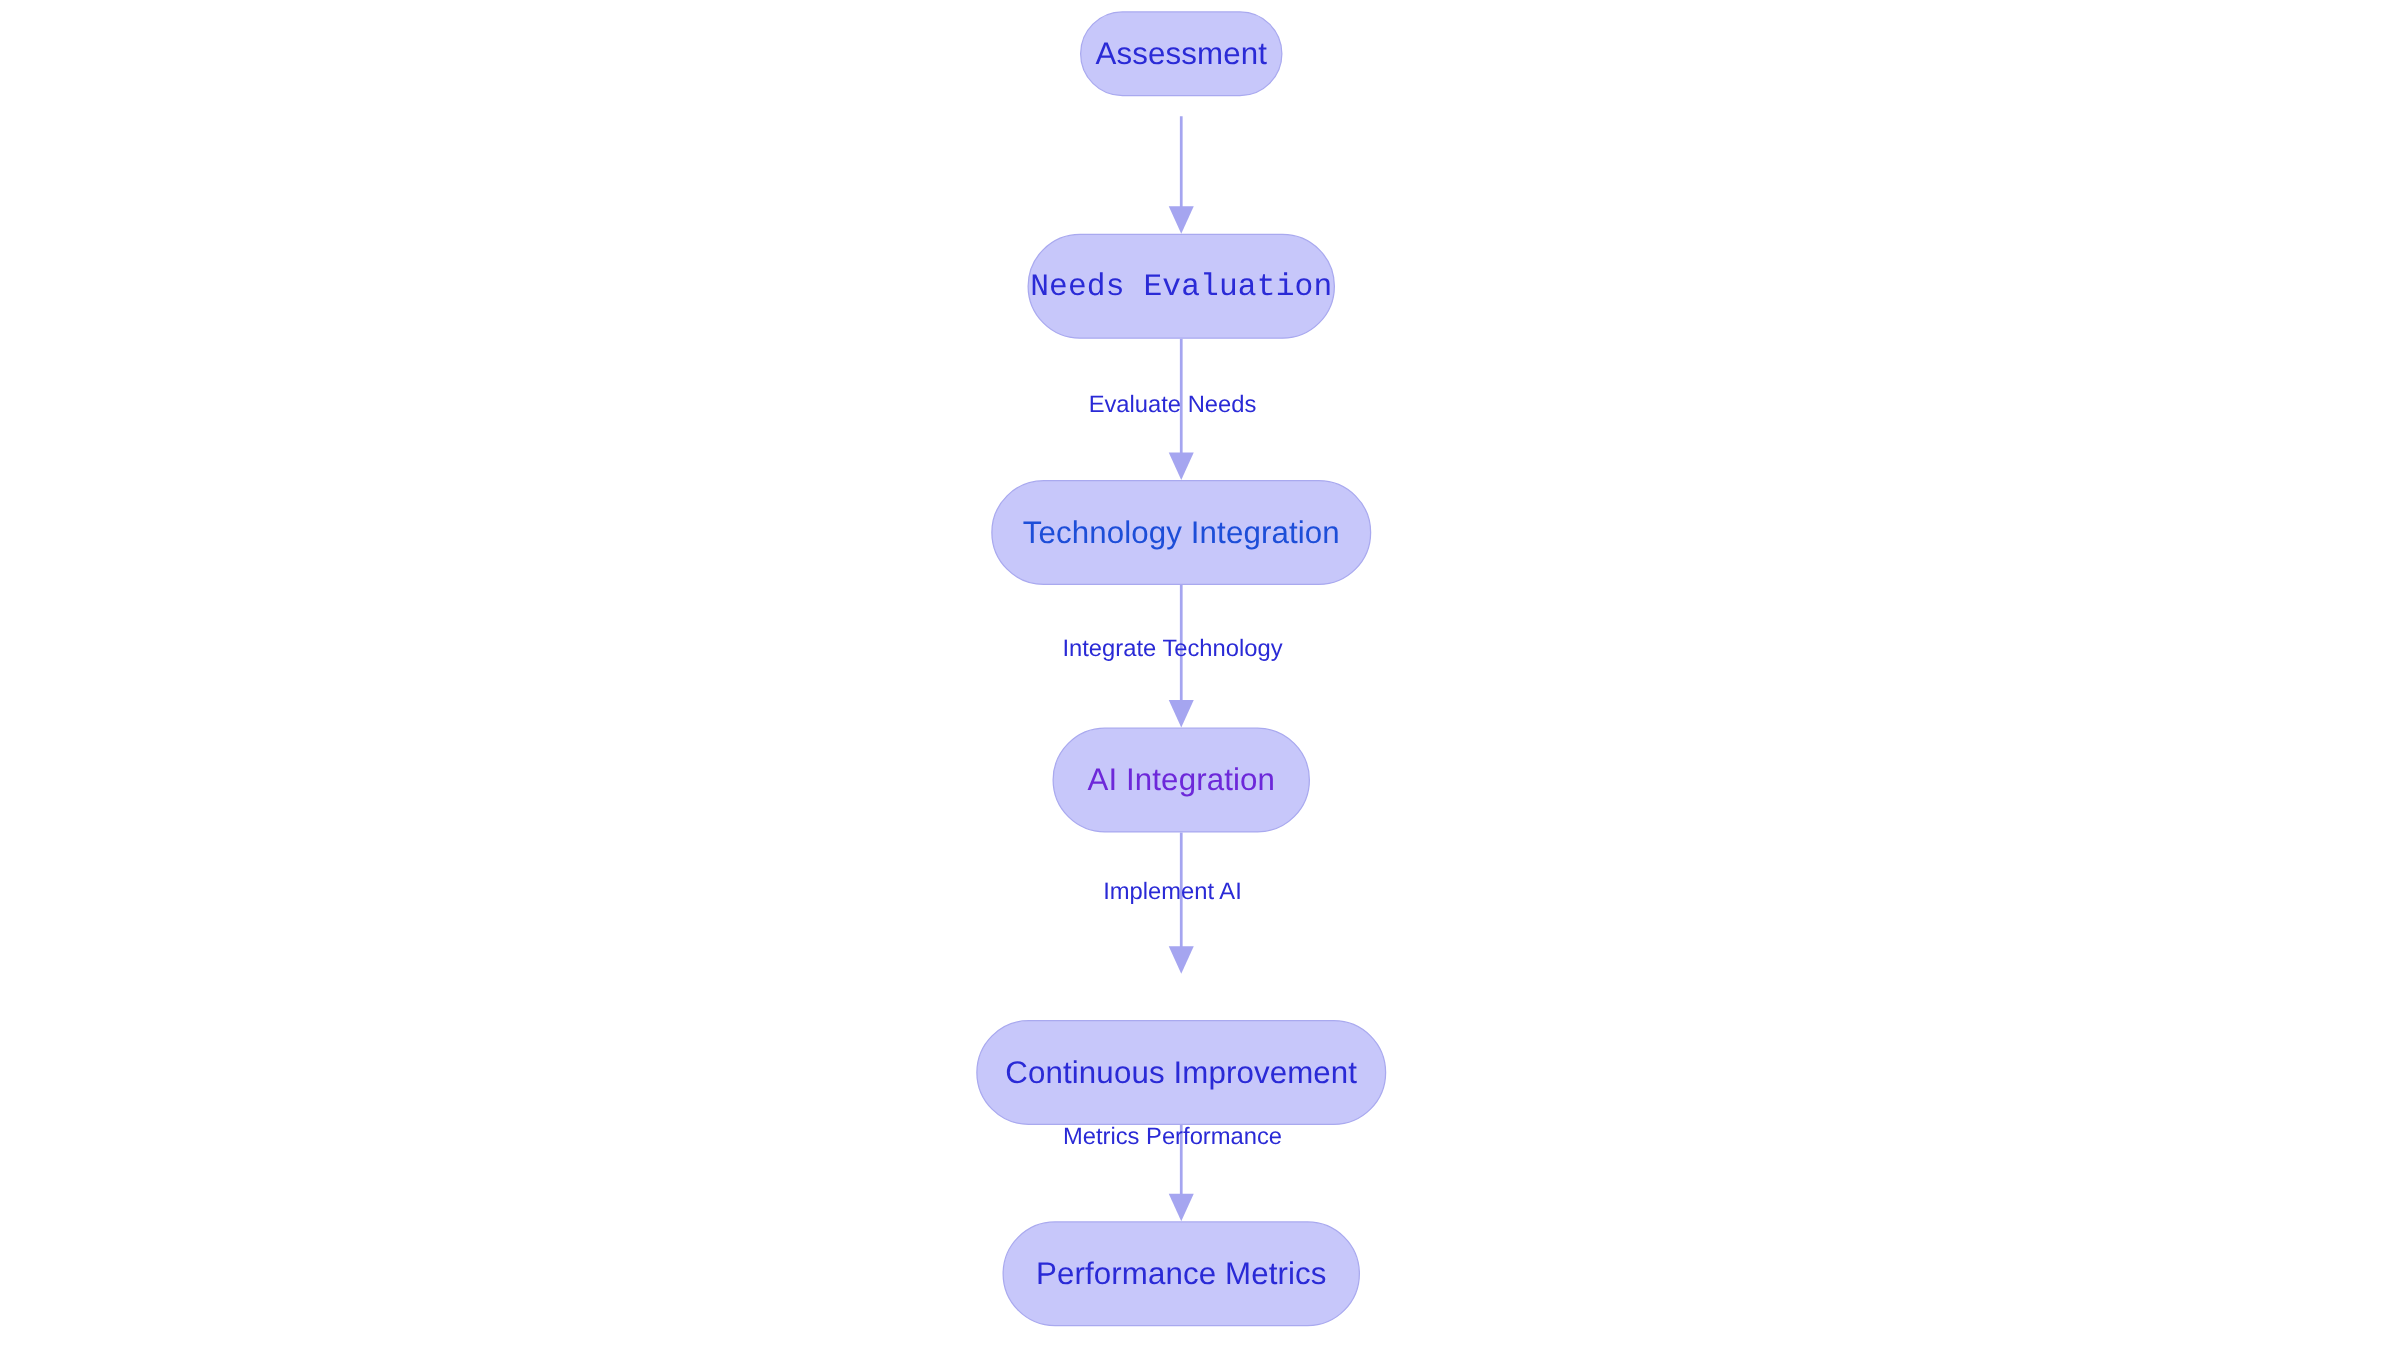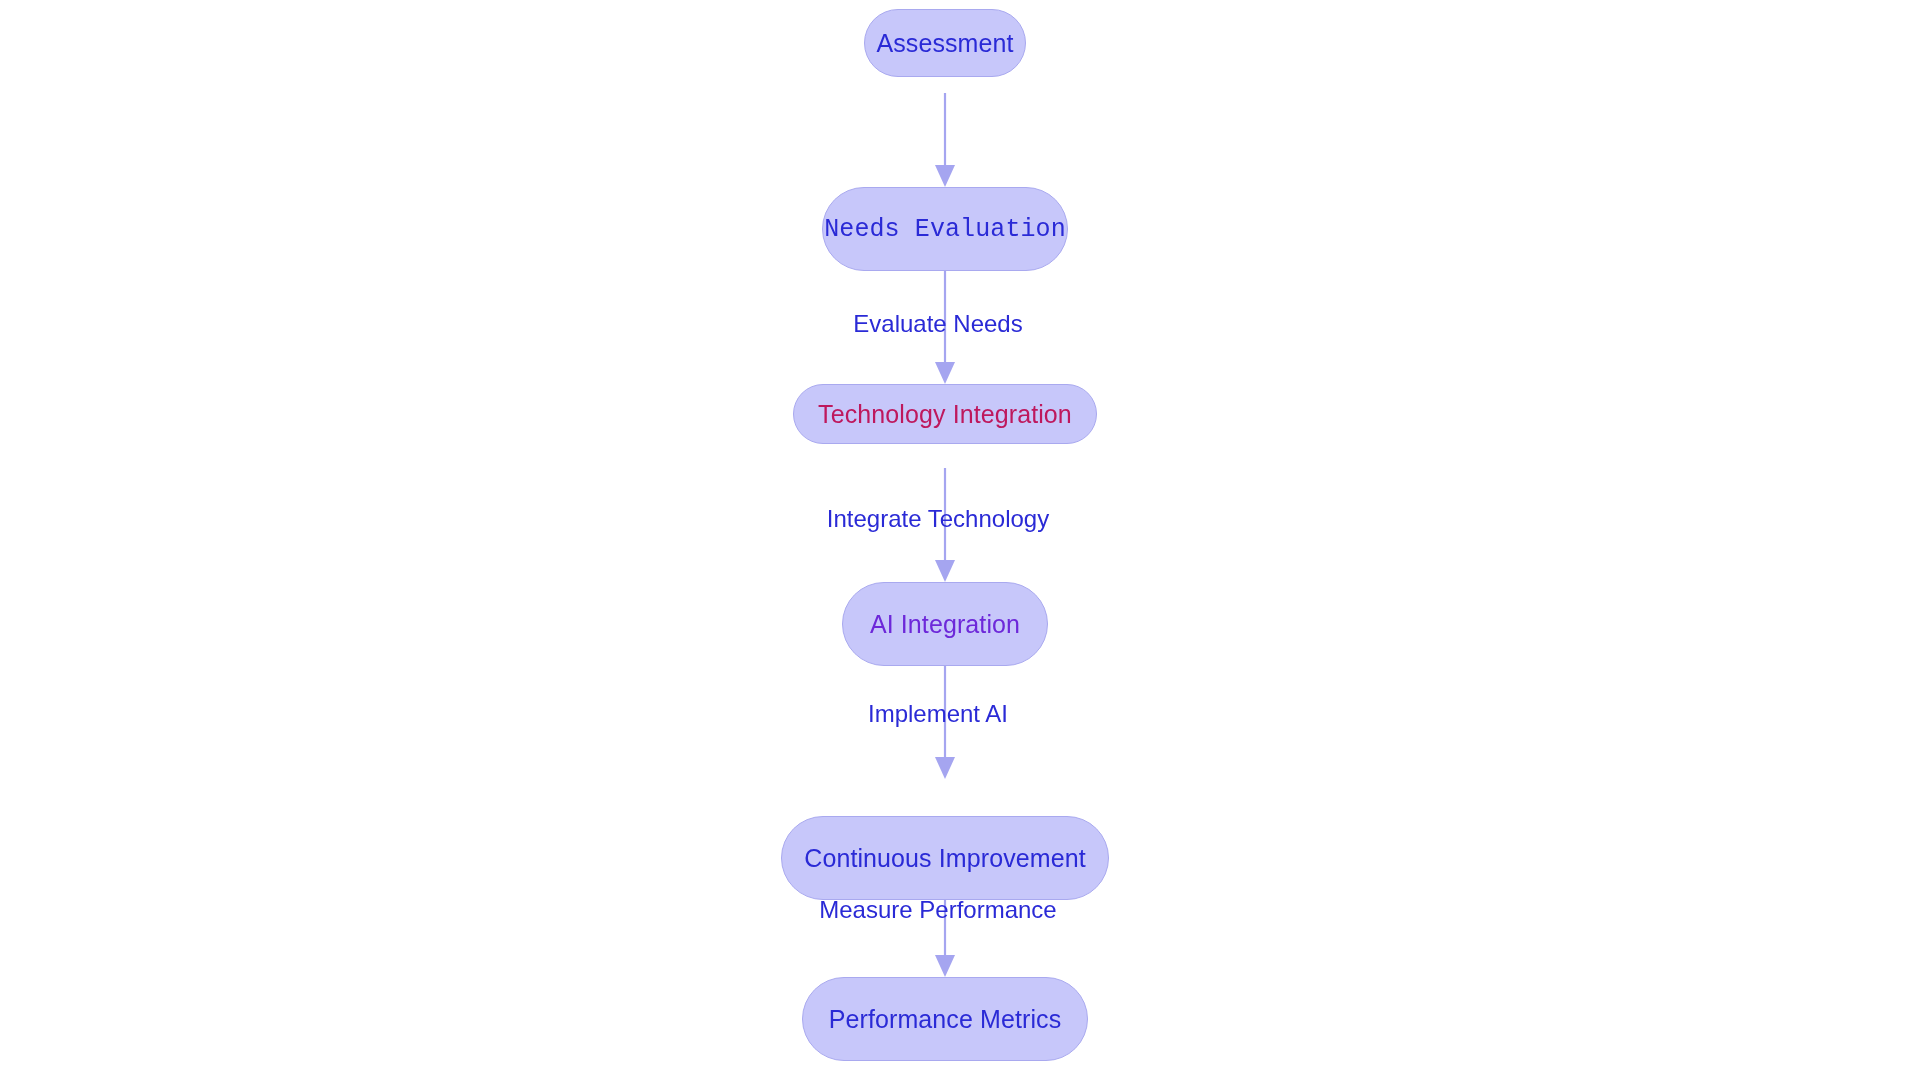--- a/index.html
+++ b/index.html
@@ -60,21 +60,21 @@
   .edge-head {
     fill: #a5a5f0;
     stroke: none;
   }
 
   
   .edge-label {
     position: absolute;
     transform: translate(-50%, -50%);
     color: #2a2ad6;
-    font-size: 24px;
+    font-size: 19px;
     line-height: 1;
     white-space: nowrap;
     background: transparent;
     user-select: none;
   }
 </style>
 </head>
 <body>
 
 <div id="flowchart-canvas">
@@ -102,33 +102,33 @@
       </g>
     </svg>
 
   <div id="node-layer">
       <div class="node" style="width: 162px; height: 68px; left: 864px; top: 9px; background: rgb(199, 199, 250); border-color: rgb(169, 169, 239); color: rgb(42, 42, 214);">
         <span class="node-label">Assessment</span>
       </div>
       <div class="node" style="width: 246px; height: 84px; left: 822px; top: 187px; background: rgb(199, 199, 250); border-color: rgb(169, 169, 239); color: rgb(42, 42, 214); font-family: Liberation Mono, monospace;">
         <span class="node-label">Needs Evaluation</span>
       </div>
-      <div class="node" style="width: 304px; height: 60px; left: 793px; top: 384px; background: rgb(199, 199, 250); border-color: rgb(169, 169, 239); color: #be185d;">
+      <div class="node" style="width: 304px; height: 84px; left: 793px; top: 384px; background: rgb(199, 199, 250); border-color: rgb(169, 169, 239); color: #1d4ed8;">
         <span class="node-label">Technology Integration</span>
       </div>
       <div class="node" style="width: 206px; height: 84px; left: 842px; top: 582px; background: rgb(199, 199, 250); border-color: rgb(169, 169, 239); color: #6d28d9;">
         <span class="node-label">AI Integration</span>
       </div>
       <div class="node" style="width: 328px; height: 84px; left: 781px; top: 816px; background: rgb(199, 199, 250); border-color: rgb(169, 169, 239); color: rgb(42, 42, 214);">
         <span class="node-label">Continuous Improvement</span>
       </div>
       <div class="node" style="width: 286px; height: 84px; left: 802px; top: 977px; background: rgb(199, 199, 250); border-color: rgb(169, 169, 239); color: rgb(42, 42, 214);">
         <span class="node-label">Performance Metrics</span>
       </div>
     </div>
   <div id="edge-label-layer">
       <div class="edge-label" style="left: 938px; top: 324px; color: rgb(42, 42, 214);">Evaluate Needs</div>
       <div class="edge-label" style="left: 938px; top: 519px; color: rgb(42, 42, 214);">Integrate Technology</div>
       <div class="edge-label" style="left: 938px; top: 714px; color: rgb(42, 42, 214);">Implement AI</div>
-      <div class="edge-label" style="left: 938px; top: 910px; color: rgb(42, 42, 214);">Measure Performance</div>
+      <div class="edge-label" style="left: 938px; top: 910px; color: rgb(42, 42, 214);">Metrics Performance</div>
     </div>
 
 </div>
 
 </body></html>

